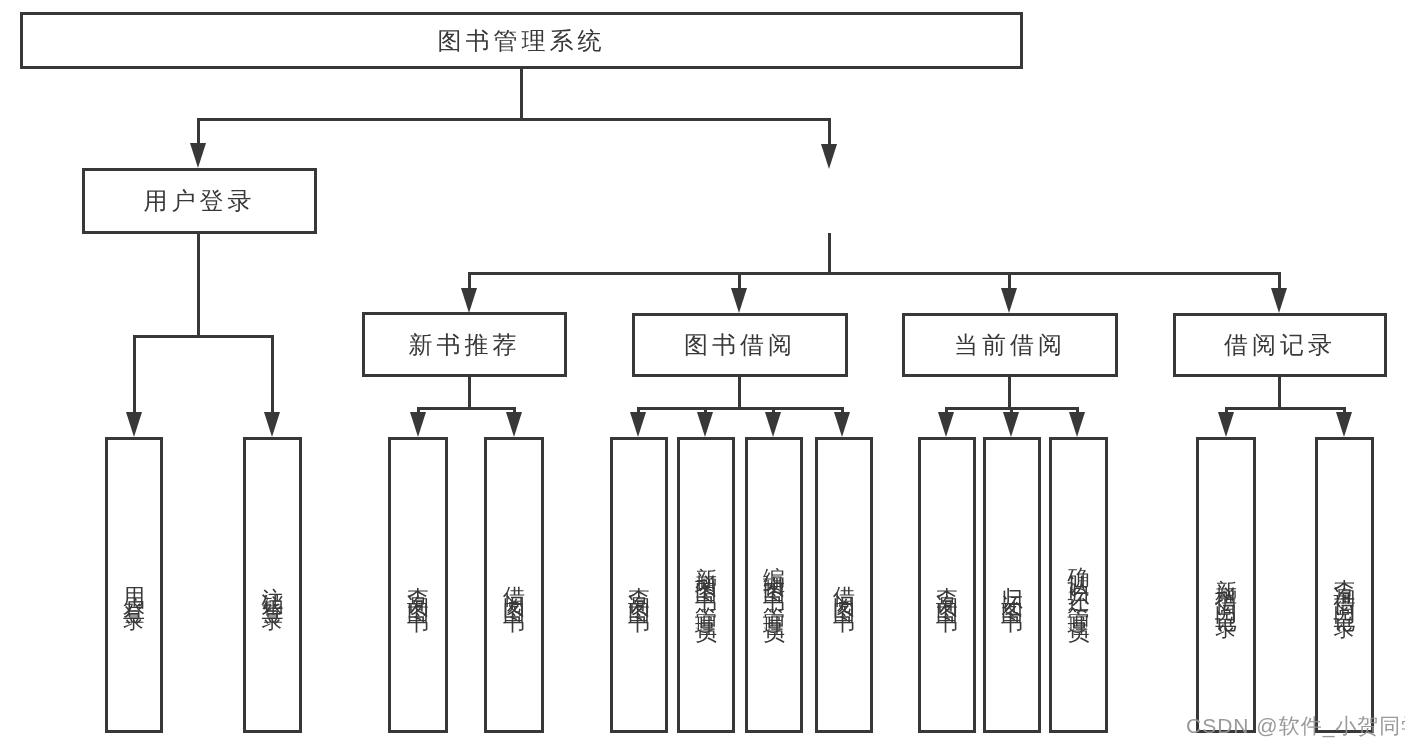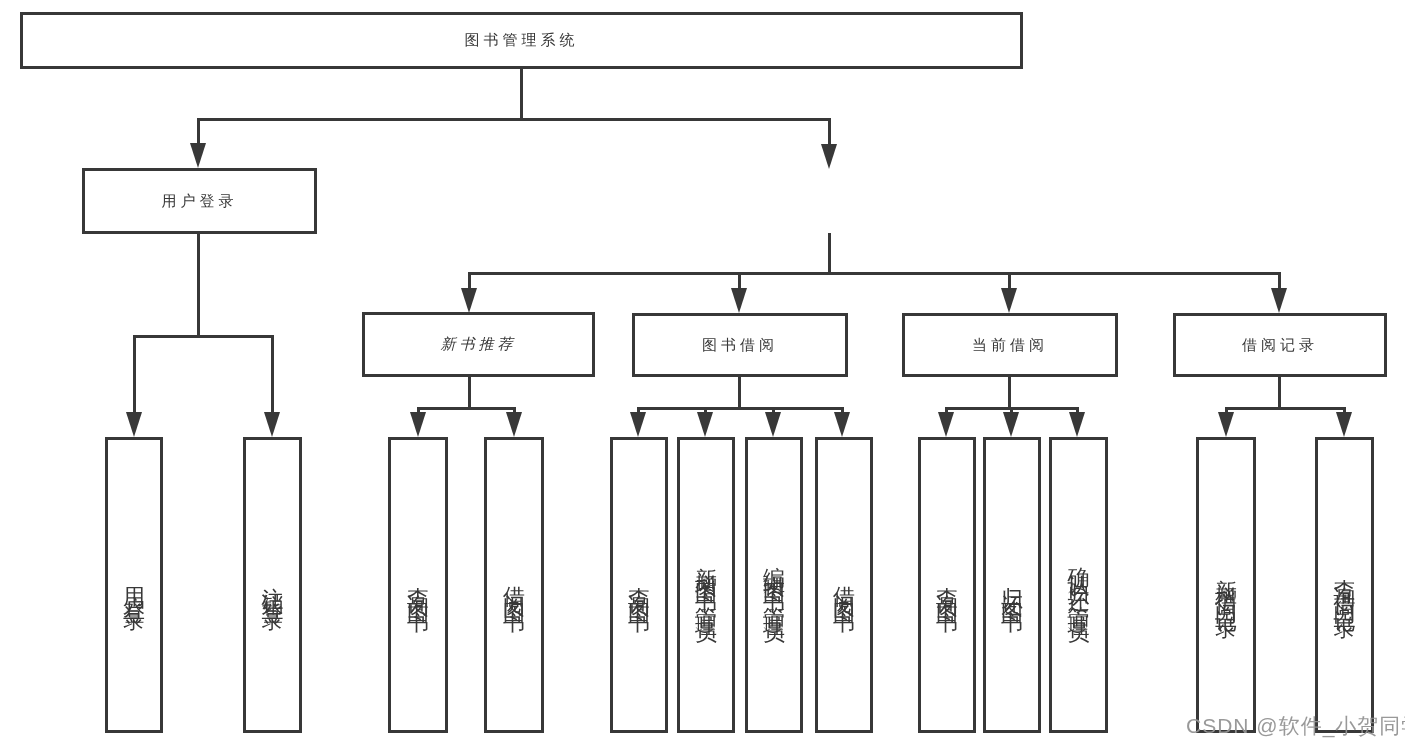--- a/index.html
+++ b/index.html
@@ -11,21 +11,21 @@
     color:#383838;
     overflow:hidden;
   }
   
   .hbox{
     position:absolute;
     box-sizing:border-box;
     border:3px solid #383838;
     background:#ffffff;
     display:flex;align-items:center;justify-content:center;
-    font-size:15px;letter-spacing:4px;
+    font-size:24px;letter-spacing:4px;
     color:#383838;
     white-space:nowrap;
   }
   
   .leaf{
     position:absolute;
     top:437px;height:296px;
     box-sizing:border-box;
     border:3px solid #383838;
     background:#ffffff;
@@ -92,21 +92,21 @@
   <div class="hline" style="left:468px;top:272px;width:813px;"></div>
   <div class="vline" style="left:468px;top:272px;height:17px;"></div>
   <div class="arrow" style="left:461px;top:288px;"></div>
   <div class="vline" style="left:738px;top:272px;height:17px;"></div>
   <div class="arrow" style="left:731px;top:288px;"></div>
   <div class="vline" style="left:1008px;top:272px;height:17px;"></div>
   <div class="arrow" style="left:1001px;top:288px;"></div>
   <div class="vline" style="left:1278px;top:272px;height:17px;"></div>
   <div class="arrow" style="left:1271px;top:288px;"></div>
 
-  <div class="hbox" style="left:362px;top:312px;width:233px;height:65px;font-style:italic;">
+  <div class="hbox" style="left:362px;top:312px;width:205px;height:65px;">
     <span>新书推荐</span>
   </div>
   <div class="hbox" style="left:632px;top:313px;width:216px;height:64px;">
     <span>图书借阅</span>
   </div>
   <div class="hbox" style="left:902px;top:313px;width:216px;height:64px;">
     <span>当前借阅</span>
   </div>
   <div class="hbox" style="left:1173px;top:313px;width:214px;height:64px;">
     <span>借阅记录</span>

